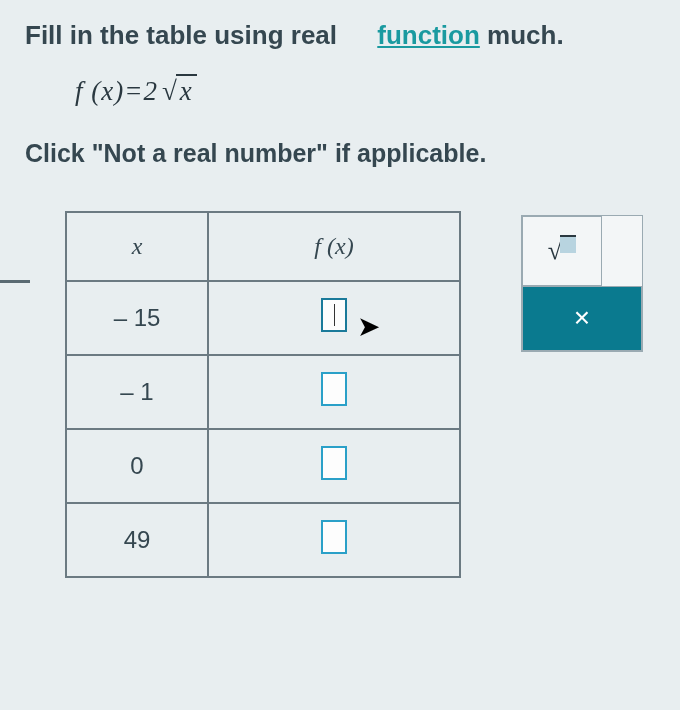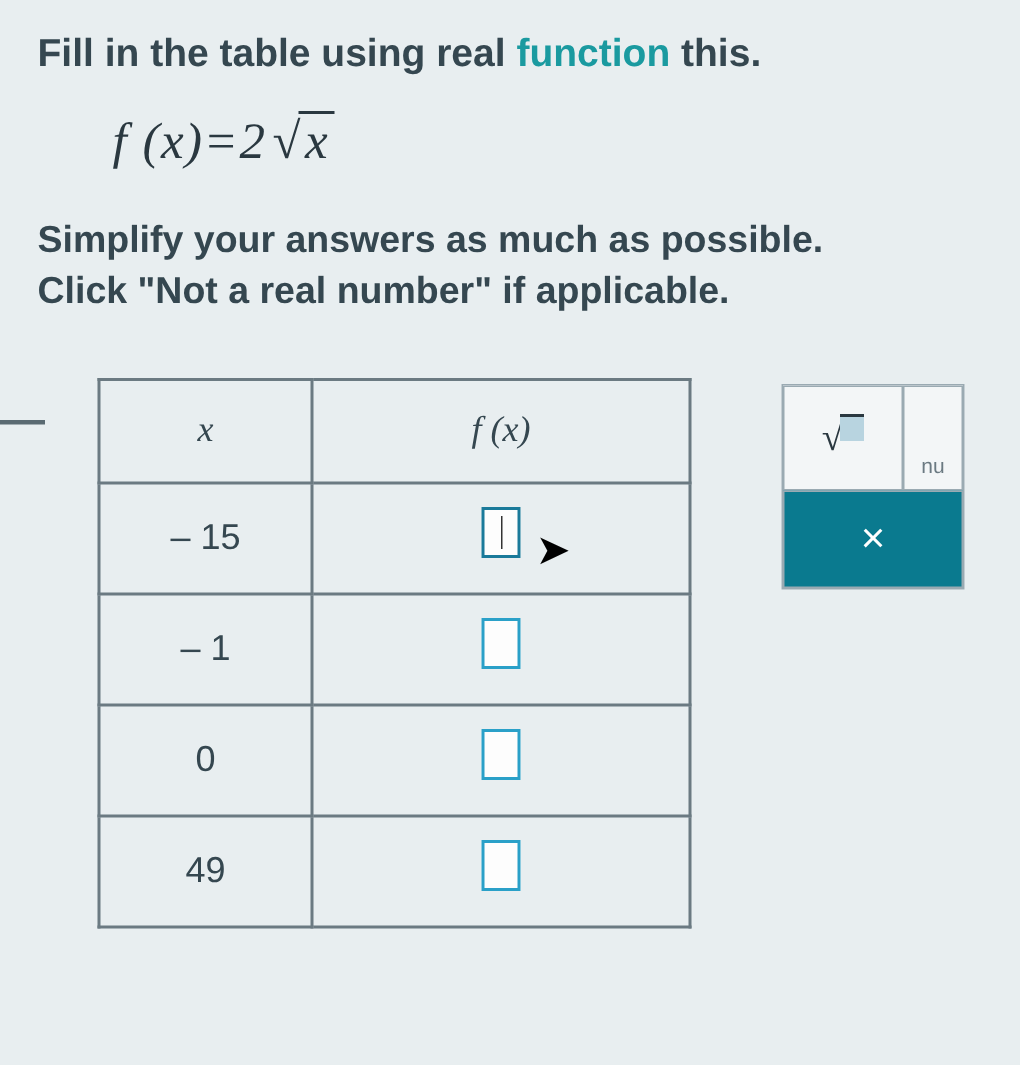--- a/index.html
+++ b/index.html
@@ -15,24 +15,26 @@
     position: relative;
   }
   .instruction {
     font-size: 26px;
     font-weight: 600;
     color: #354750;
     margin-bottom: 25px;
   }
   .link {
     color: #1a9aa0;
+    text-decoration: underline;
+    margin-left: 33px;
   }
   .formula {
     font-family: 'Times New Roman', serif;
-    font-size: 34px;
+    font-size: 27px;
     margin: 20px 50px 30px 50px;
     font-style: italic;
     letter-spacing: 1px;
   }
   .formula .fn { font-style: italic; }
   .sqrt {
     display: inline-block;
     position: relative;
     padding-left: 4px;
   }
@@ -157,29 +159,28 @@
     height: 3px;
     background: #5a6a72;
   }
 </style>
 </head>
 <body>
 
 <div class="underline-mark"></div>
 
 <div class="instruction">
-  <span>Fill in the table using real </span><span class="link">function</span><span> this.</span>
+  <span>Fill in the table using real </span><span class="link">function</span><span> much.</span>
 </div>
 
 <div class="formula">
   <span class="fn">f (x)</span><span>=</span><span>2</span><span class="sqrt"><span class="radicand">x</span></span>
 </div>
 
 <div class="subinstr">
-  <div>Simplify your answers as much as possible.</div>
   <div>Click "Not a real number" if applicable.</div>
 </div>
 
 <div class="work-area">
 
   <table class="func">
     <tbody>
         <tr>
       <th class="x">x</th>
       <th class="fx">f (x)</th>
@@ -203,19 +204,18 @@
       <td>49</td>
       <td><span class="answer-box"></span></td>
     </tr>
   </tbody>
     </table>
 
   <div class="toolbox">
     <div class="cell">
       <span class="sqrt-tool"><span>√</span><span class="box"></span></span>
     </div>
-    <div class="cell side-label">nu</div>
     <div class="cell wide">
       <span>×</span>
     </div>
   </div>
 
 </div>
 
 </body></html>

